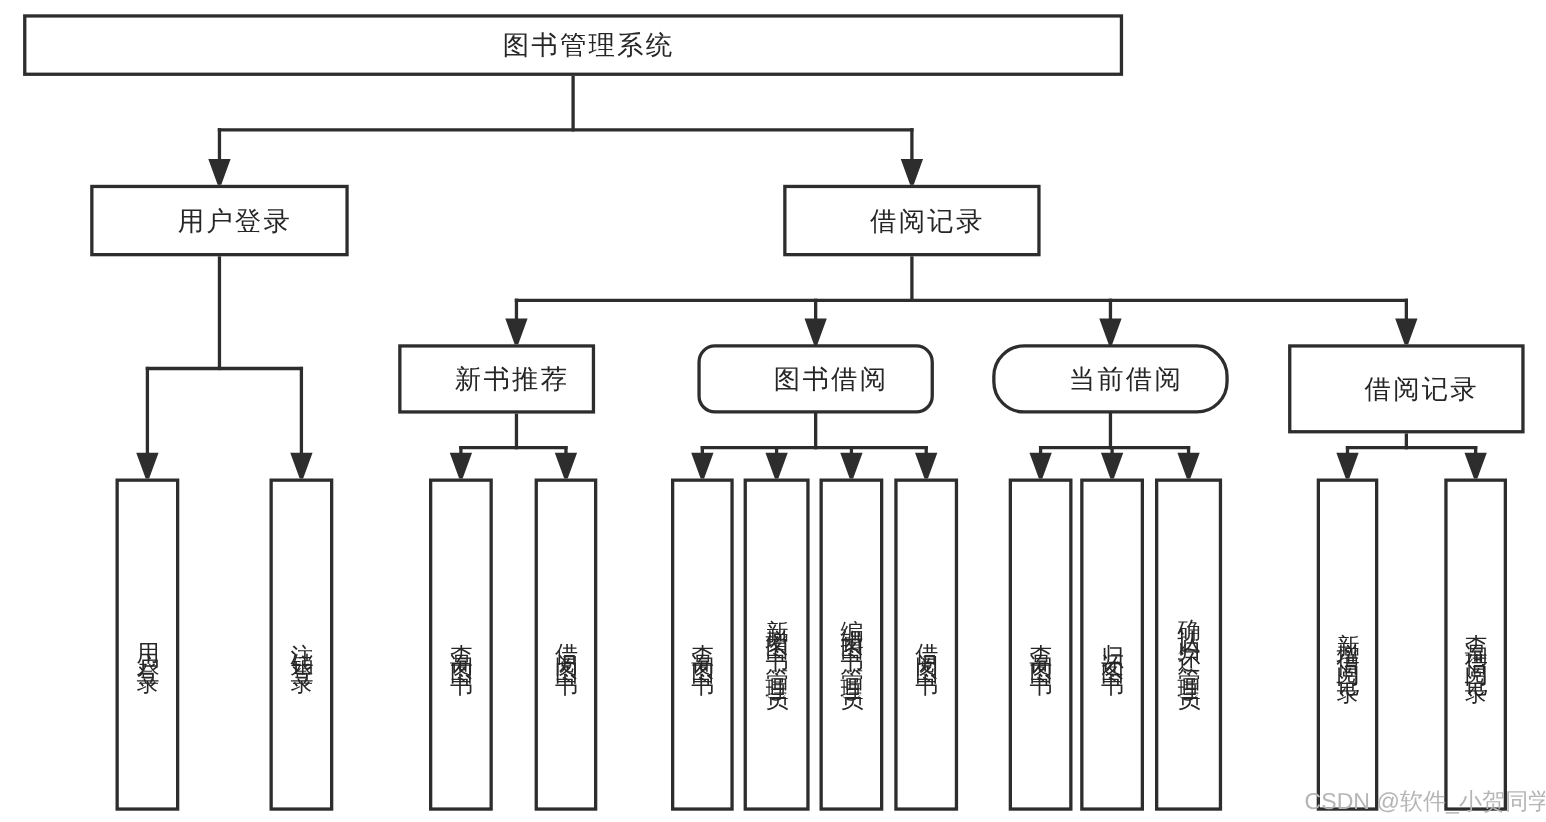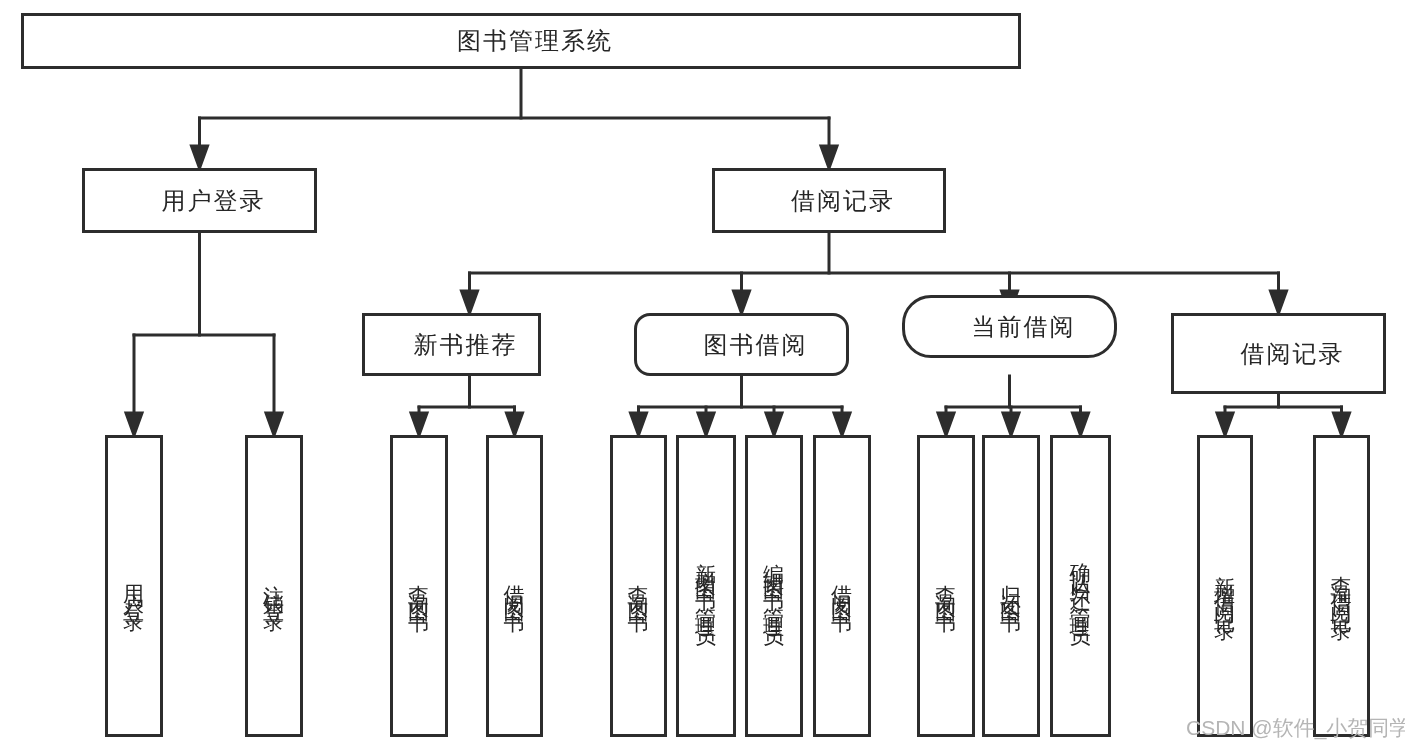--- a/index.html
+++ b/index.html
@@ -147,21 +147,21 @@
   <div class="box hbox" style="left:712px; top:168px; width:234px; height:65px;">
     <span>借阅记录</span>
   </div>
 
   <div class="box hbox" style="left:362px; top:313px; width:179px; height:63px;">
     <span>新书推荐</span>
   </div>
   <div class="box hbox" style="left:634px; top:313px; width:215px; height:63px;border-radius:16px;">
     <span>图书借阅</span>
   </div>
-  <div class="box hbox" style="left:902px; top:295px; width:215px; height:63px;border-radius:29px;">
+  <div class="box hbox" style="left:902px; top:313px; width:215px; height:63px;border-radius:29px;">
     <span>当前借阅</span>
   </div>
   <div class="box hbox" style="left:1171px; top:313px; width:215px; height:81px;">
     <span>借阅记录</span>
   </div>
 
   <div class="box leaf" style="left:105px; top:435px; width:58px; height:302px;">
     <span class="vtext">用户登录</span>
   </div>
   <div class="box leaf" style="left:245px; top:435px; width:58px; height:302px;">

